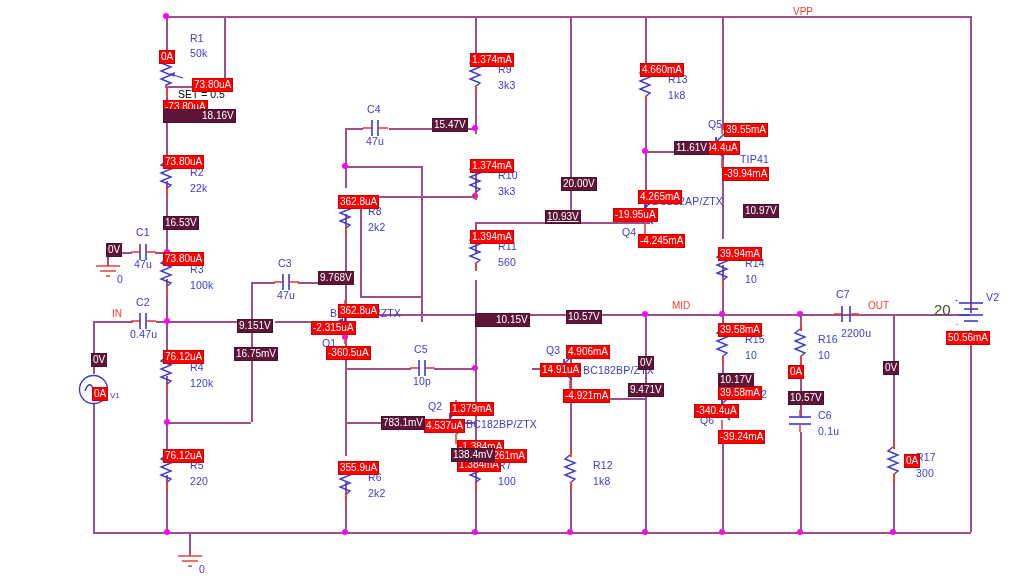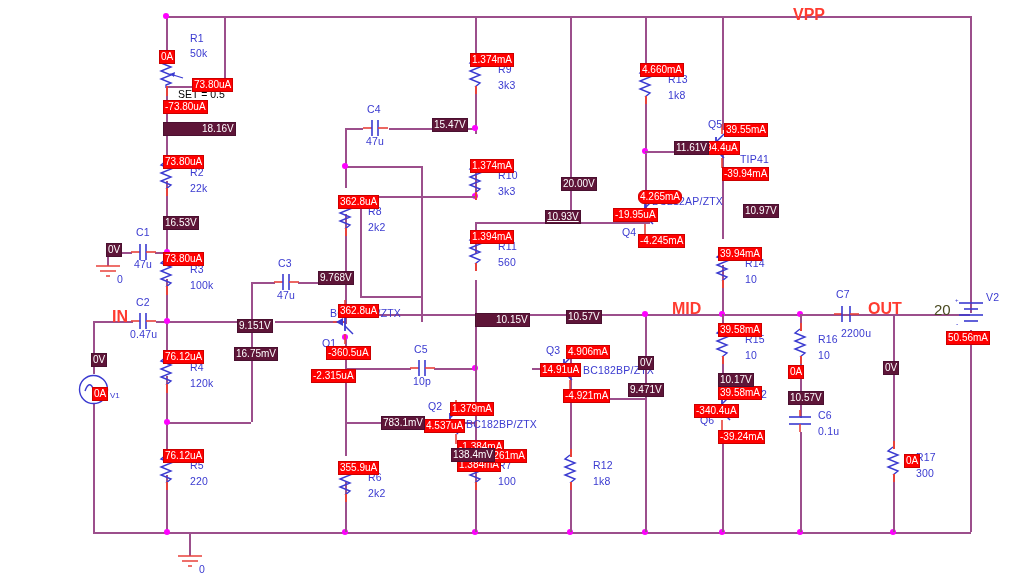--- a/index.html
+++ b/index.html
@@ -16,21 +16,21 @@
   .wire.h{height:1.6px;}
   .wire.v{width:1.6px;}
   .lead{position:absolute;background:#e8413a;}
   .lead.v{width:1.6px;}
   .junction{position:absolute;width:6px;height:6px;border-radius:50%;background:#ff00ff;
             transform:translate(-3px,-3px);}
   
   .ref{position:absolute;color:#3a3ad0;font-size:10.5px;white-space:nowrap;letter-spacing:.2px;}
   .val{position:absolute;color:#3a3ad0;font-size:10.5px;white-space:nowrap;letter-spacing:.2px;}
   .srctext{position:absolute;color:#000000;font-size:10.5px;white-space:nowrap;line-height:13px;}
-  .netlbl{position:absolute;color:#ff3b30;font-size:16px;white-space:nowrap;font-weight:bold;}
+  .netlbl{position:absolute;color:#ff3b30;font-size:10px;white-space:nowrap;font-weight:normal;}
   .gndnum{position:absolute;color:#3a3ad0;font-size:10.5px;}
   .plainnum{position:absolute;color:#4a4a20;font-size:15px;}
   .pmark{position:absolute;color:#3a3ad0;font-size:8px;}
   
   .ibox{position:absolute;background:#ff0000;color:#ffffff;font-size:10px;
         padding:0px 1px;white-space:nowrap;line-height:12px;height:12px;
         border:1px solid #cc0000;}
   .vbox{position:absolute;background:#5e1538;color:#ffffff;font-size:10px;
         padding:0px 1px;white-space:nowrap;line-height:12px;height:12px;
         border:1px solid #4a1030;}
@@ -498,51 +498,51 @@
   <div class="ibox" style="left:159px;top:50px;">0A</div>
   <div class="ibox" style="left:192px;top:78px;">73.80uA</div>
   <div class="ibox" style="left:163px;top:100px;">-73.80uA</div>
   <div class="ibox" style="left:163px;top:155px;">73.80uA</div>
   <div class="ibox" style="left:163px;top:252px;">73.80uA</div>
   <div class="ibox" style="left:163px;top:350px;">76.12uA</div>
   <div class="ibox" style="left:92px;top:387px;">0A</div>
   <div class="ibox" style="left:163px;top:449px;">76.12uA</div>
   <div class="ibox" style="left:338px;top:195px;">362.8uA</div>
   <div class="ibox" style="left:338px;top:304px;">362.8uA</div>
-  <div class="ibox" style="left:311px;top:321px;margin-top:48px;">-2.315uA</div>
+  <div class="ibox" style="left:311px;top:321px;">-2.315uA</div>
   <div class="ibox" style="left:326px;top:346px;">-360.5uA</div>
   <div class="ibox" style="left:338px;top:461px;">355.9uA</div>
   <div class="ibox" style="left:450px;top:402px;">1.379mA</div>
   <div class="ibox" style="left:424px;top:419px;">4.537uA</div>
   <div class="ibox" style="left:457px;top:440px;">-1.384mA</div>
   <div class="ibox" style="left:457px;top:458px;">1.384mA</div>
   <div class="ibox" style="left:470px;top:53px;">1.374mA</div>
   <div class="ibox" style="left:470px;top:159px;">1.374mA</div>
   <div class="ibox" style="left:470px;top:230px;">1.394mA</div>
   <div class="ibox" style="left:483px;top:449px;">5.261mA</div>
   <div class="ibox" style="left:566px;top:345px;">4.906mA</div>
   <div class="ibox" style="left:540px;top:363px;">14.91uA</div>
   <div class="ibox" style="left:563px;top:389px;">-4.921mA</div>
   <div class="ibox" style="left:640px;top:63px;">4.660mA</div>
-  <div class="ibox" style="left:638px;top:190px;border-radius:6px;">4.265mA</div>
+  <div class="ibox" style="left:638px;top:190px;">4.265mA</div>
   <div class="ibox" style="left:613px;top:208px;">-19.95uA</div>
   <div class="ibox" style="left:638px;top:234px;">-4.245mA</div>
   <div class="ibox" style="left:724px;top:123px;">39.55mA</div>
   <div class="ibox" style="left:704px;top:141px;">94.4uA</div>
   <div class="ibox" style="left:722px;top:167px;">-39.94mA</div>
   <div class="ibox" style="left:718px;top:247px;">39.94mA</div>
   <div class="ibox" style="left:718px;top:323px;">39.58mA</div>
   <div class="ibox" style="left:718px;top:386px;">39.58mA</div>
   <div class="ibox" style="left:694px;top:404px;">-340.4uA</div>
   <div class="ibox" style="left:718px;top:430px;">-39.24mA</div>
   <div class="ibox" style="left:788px;top:365px;">0A</div>
   <div class="ibox" style="left:904px;top:454px;">0A</div>
   <div class="ibox" style="left:946px;top:331px;">50.56mA</div>
 
-  <div class="vbox" style="left:163px;top:122px;padding-left:38px;">18.16V</div>
+  <div class="vbox" style="left:163px;top:109px;padding-left:38px;">18.16V</div>
   <div class="vbox" style="left:106px;top:243px;">0V</div>
   <div class="vbox" style="left:163px;top:216px;">16.53V</div>
   <div class="vbox" style="left:91px;top:353px;">0V</div>
   <div class="vbox" style="left:237px;top:319px;">9.151V</div>
   <div class="vbox" style="left:234px;top:347px;">16.75mV</div>
   <div class="vbox" style="left:318px;top:271px;">9.768V</div>
   <div class="vbox" style="left:432px;top:118px;">15.47V</div>
   <div class="vbox" style="left:475px;top:313px;padding-left:20px;">10.15V</div>
   <div class="vbox" style="left:381px;top:416px;">783.1mV</div>
   <div class="vbox" style="left:451px;top:448px;">138.4mV</div>

